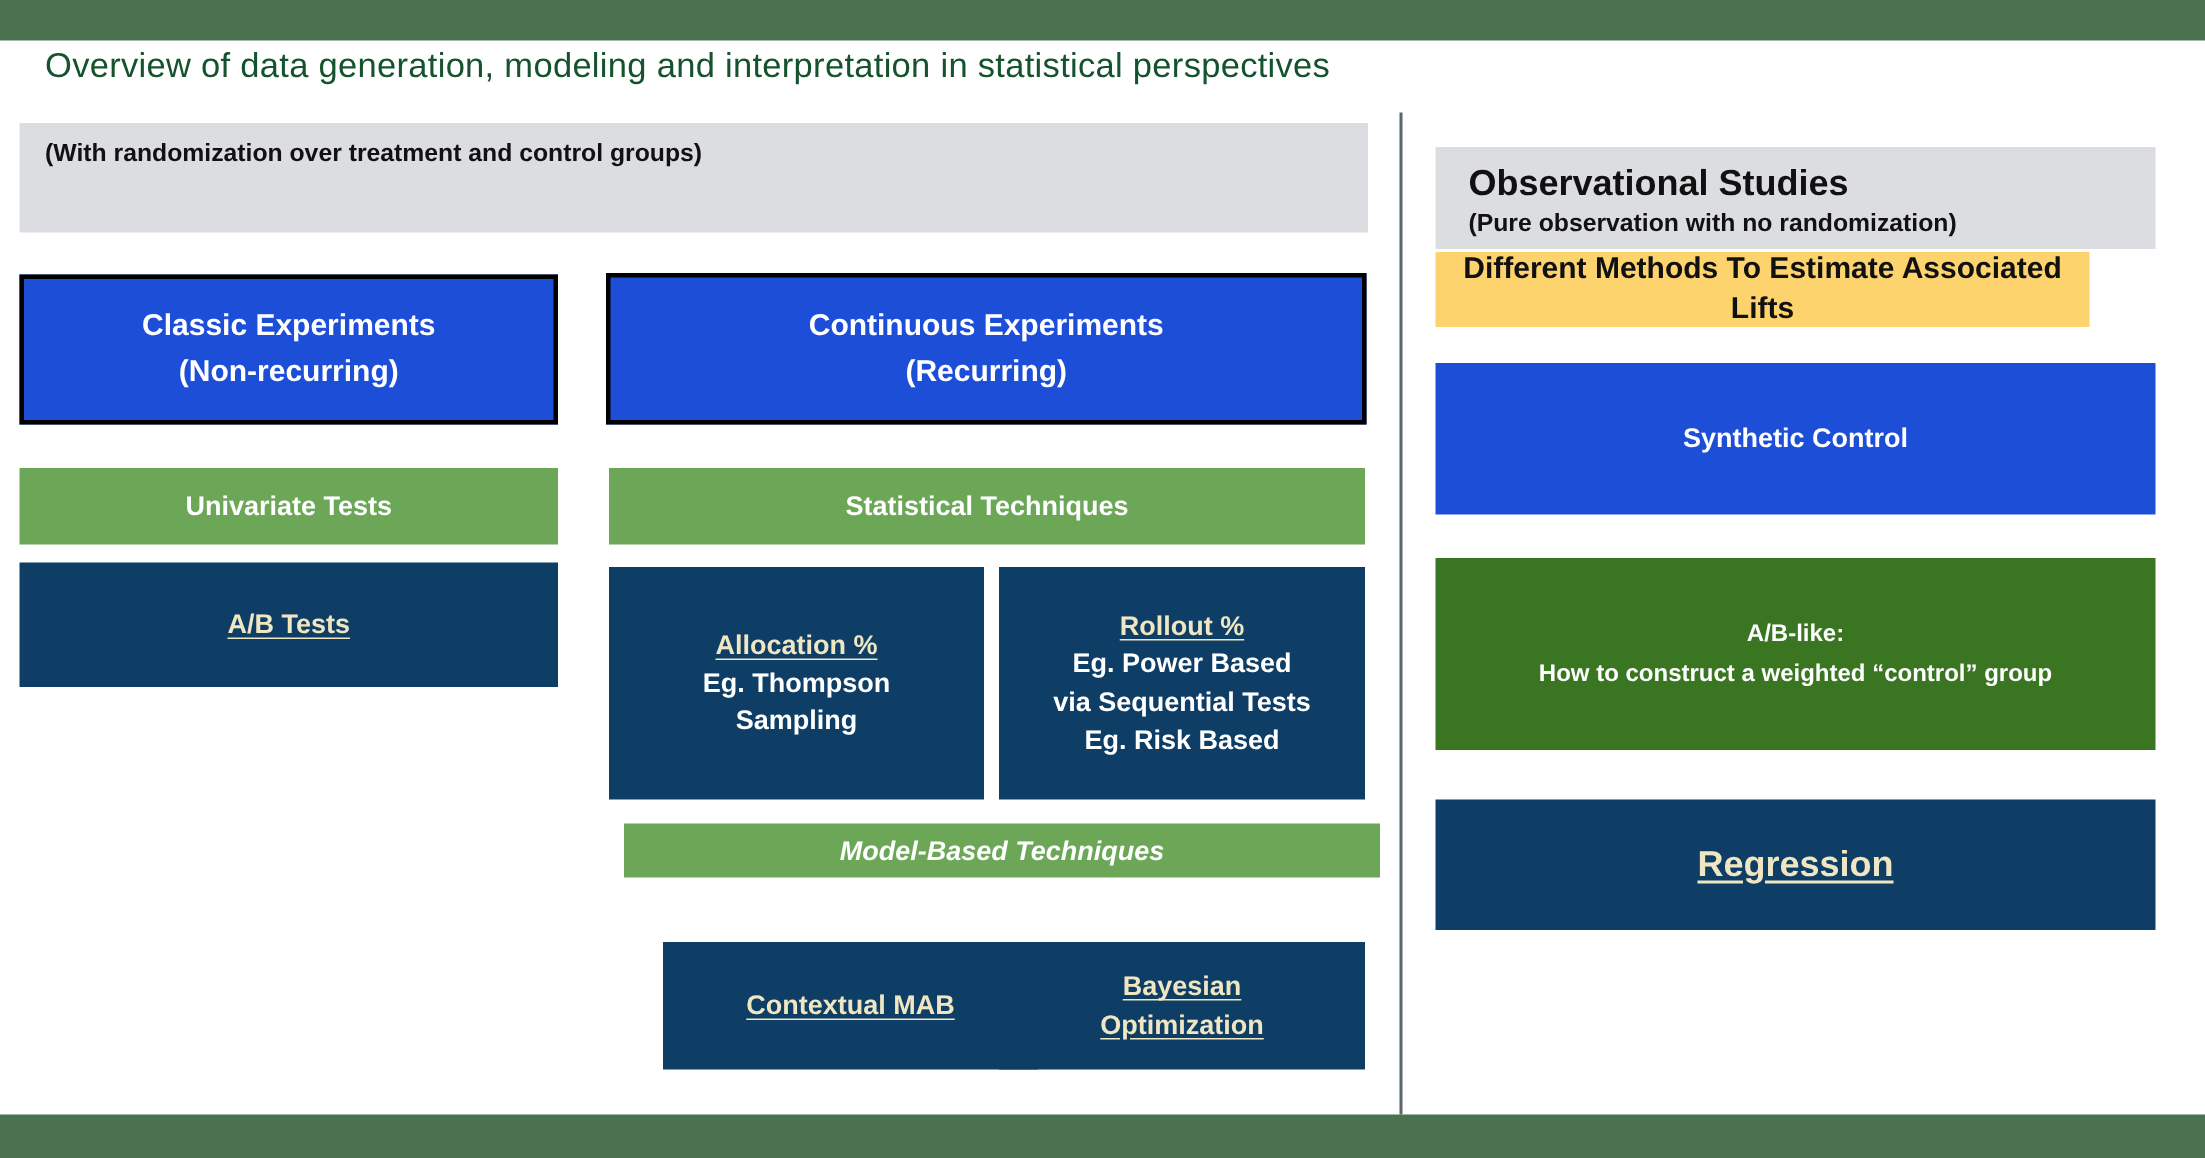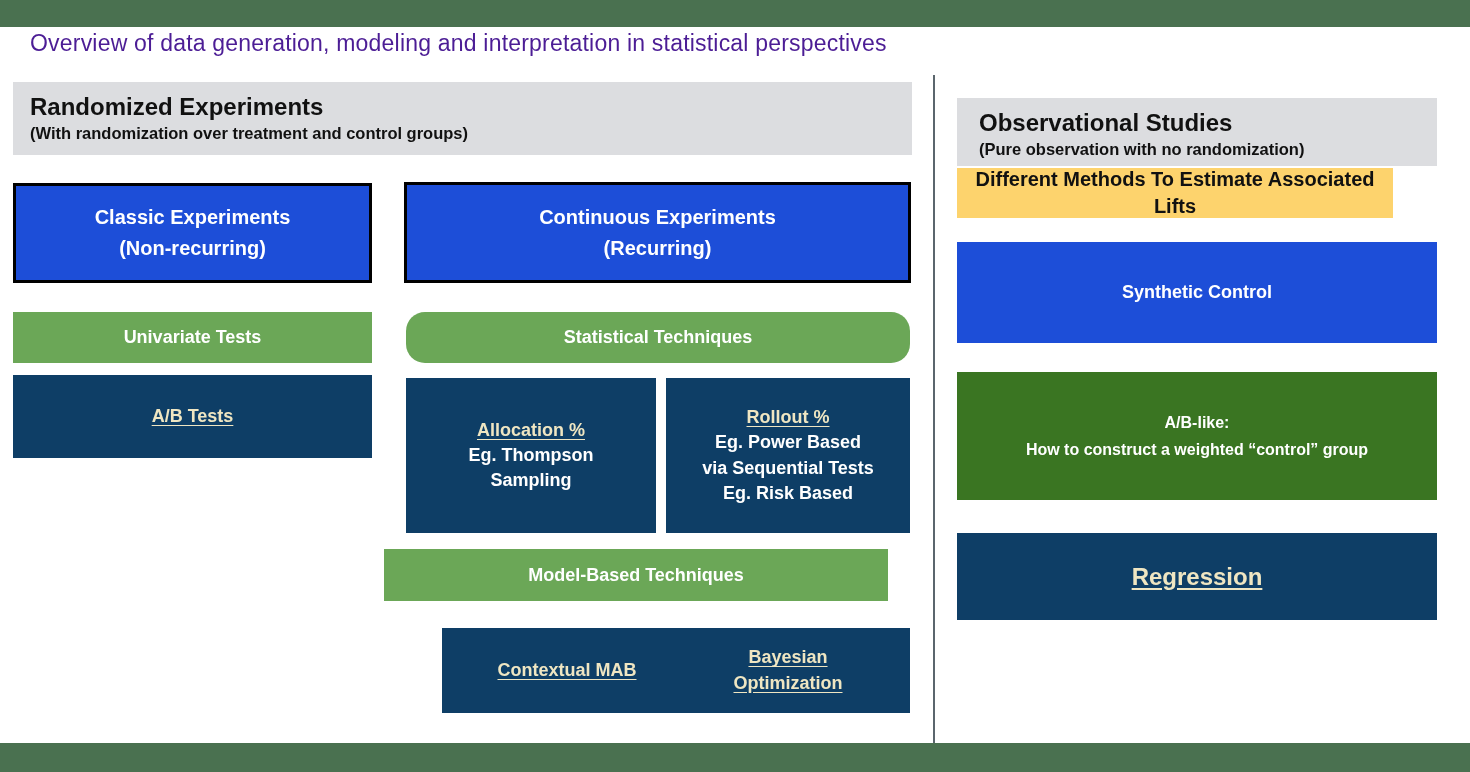--- a/index.html
+++ b/index.html
@@ -18,21 +18,21 @@
     background: #4a7150;
   }
   #top-bar { top: 0; height: 27px; }
   #bottom-bar { top: 743px; height: 29px; }
   #page-title {
     position: absolute;
     left: 30px;
     top: 30px;
     font-size: 23px;
     font-weight: 400;
-    color: #4c1d95;
+    color: #14532d;
     letter-spacing: 0.2px;
     white-space: nowrap;
   }
   .section-header {
     position: absolute;
     background: #dcdde0;
     color: #111111;
     padding: 9px 0 0 17px;
     box-sizing: border-box;
   }
@@ -86,21 +86,20 @@
 </head>
 <body>
 
 <div id="stage">
 
   <div id="top-bar" class="bar"></div>
 
   <div id="page-title">Overview of data generation, modeling and interpretation in statistical perspectives</div>
 
   <div class="section-header" style="left:13px; top:82px; width:899px; height:73px;">
-    <div class="sh-title">Randomized Experiments</div>
     <div class="sh-sub">(With randomization over treatment and control groups)</div>
   </div>
 
   <div class="box navy bordered" style="left:13px; top:183px; width:359px; height:100px;">
     <div class="line">Classic Experiments</div>
     <div class="line">(Non-recurring)</div>
   </div>
 
   <div class="box green-bar" style="left:13px; top:312px; width:359px; height:51px;">
     <div>Univariate Tests</div>
@@ -108,38 +107,38 @@
 
   <div class="box blue" style="left:13px; top:375px; width:359px; height:83px;">
     <div class="link-text">A/B Tests</div>
   </div>
 
   <div class="box navy bordered" style="left:404px; top:182px; width:507px; height:101px;">
     <div class="line">Continuous Experiments</div>
     <div class="line">(Recurring)</div>
   </div>
 
-  <div class="box green-bar" style="left:406px; top:312px; width:504px; height:51px;border-radius:19px;">
+  <div class="box green-bar" style="left:406px; top:312px; width:504px; height:51px;">
     <div>Statistical Techniques</div>
   </div>
 
   <div class="box blue" style="left:406px; top:378px; width:250px; height:155px;">
     <div class="link-text">Allocation %</div>
     <div class="sub-line">Eg. Thompson</div>
     <div class="sub-line">Sampling</div>
   </div>
 
   <div class="box blue" style="left:666px; top:378px; width:244px; height:155px;">
     <div class="link-text">Rollout %</div>
     <div class="sub-line">Eg. Power Based</div>
     <div class="sub-line">via Sequential Tests</div>
     <div class="sub-line">Eg. Risk Based</div>
   </div>
 
-  <div class="box green-bar" style="left:384px; top:549px; width:504px; height:52px;">
+  <div class="box green-bar" style="left:416px; top:549px; width:504px; height:36px;font-style:italic;">
     <div>Model-Based Techniques</div>
   </div>
 
   <div class="box blue" style="left:406px; top:628px; width:250px; height:85px;margin-left:36px;">
     <div class="link-text">Contextual MAB</div>
   </div>
 
   <div class="box blue" style="left:666px; top:628px; width:244px; height:85px;">
     <div class="link-text">Bayesian</div>
     <div class="link-text">Optimization</div>

